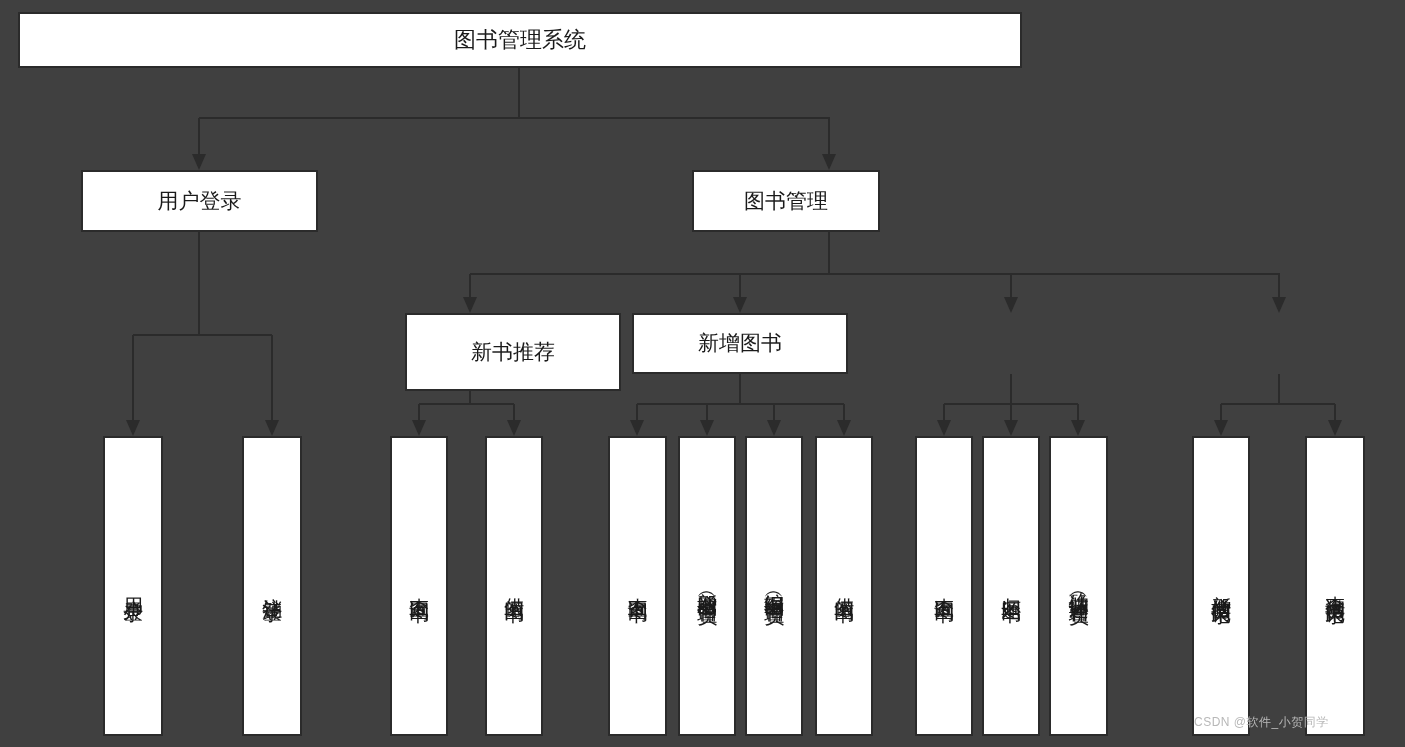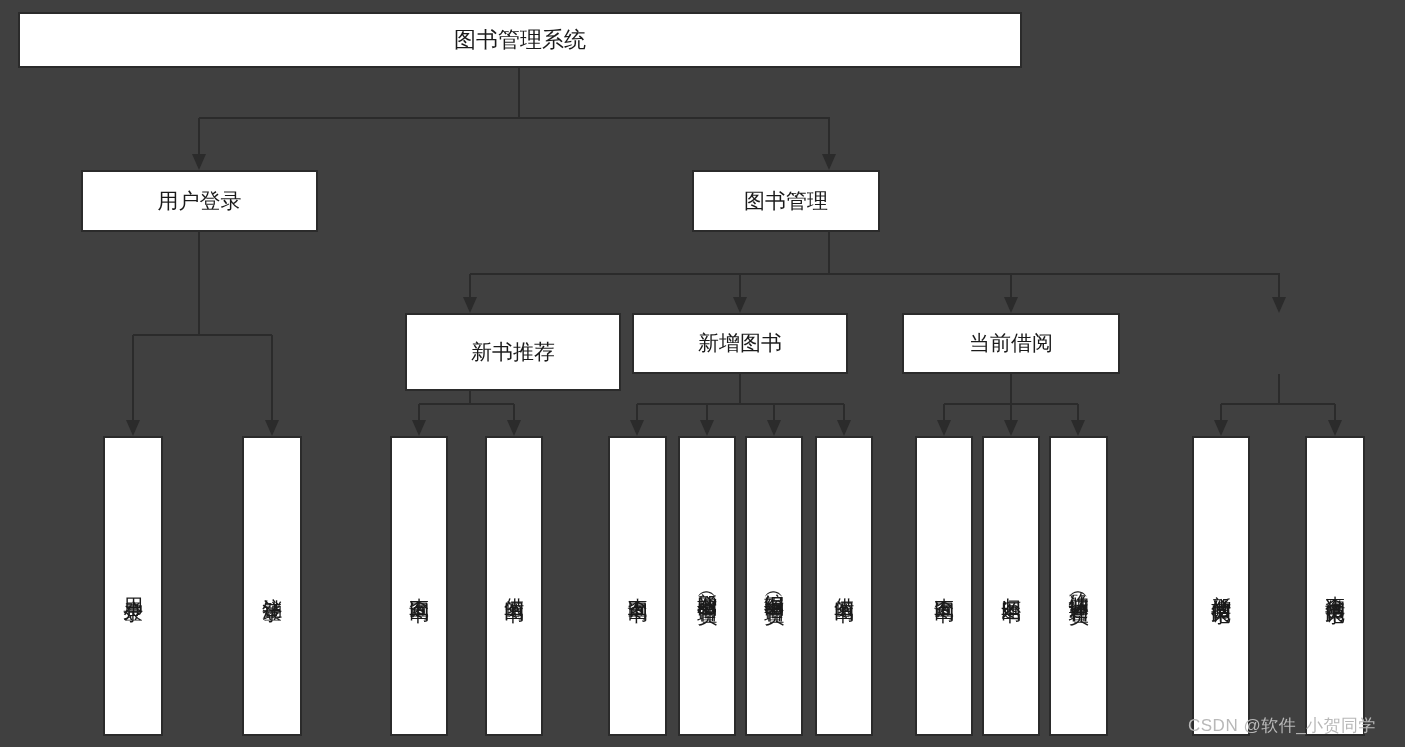--- a/index.html
+++ b/index.html
@@ -50,25 +50,26 @@
   .arrow {
     position: absolute;
     width: 0;
     height: 0;
     border-left: 7px solid transparent;
     border-right: 7px solid transparent;
     border-top: 16px solid #2b2b2b;
   }
   #watermark {
     position: absolute;
-    font-size: 17px;
+    font-size: 12px;
     color: #b8b8b8;
     white-space: nowrap;
     letter-spacing: 0.5px;
     pointer-events: none;
+    margin-left: 6px;
   }
 </style>
 </head>
 <body>
 
 <div id="canvas">
     <div class="edge v" style="left: 517.75px; top: 68px; height: 50px;"></div>
     <div class="edge h" style="left: 199px; top: 116.75px; width: 631px;"></div>
     <div class="edge v" style="left: 197.75px; top: 118px; height: 36px;"></div>
     <div class="arrow" style="left: 192px; top: 154px;"></div>
@@ -128,23 +129,20 @@
     </div>
     <div class="node level2" style="left: 692px; top: 170px; width: 188px; height: 62px;">
       <span class="node-label">图书管理</span>
     </div>
     <div class="node level3" style="left: 378px; top: 313px; width: 216px; height: 78px; margin-left: 27px;">
       <span class="node-label">新书推荐</span>
     </div>
     <div class="node level3" style="left: 632px; top: 313px; width: 216px; height: 61px;">
       <span class="node-label">新增图书</span>
     </div>
-    <div class="node level3" style="left: 902px; top: 313px; width: 218px; height: 61px;">
-      <span class="node-label">当前借阅</span>
-    </div>
     <div class="node leaf" style="left: 103px; top: 436px; width: 60px; height: 300px;">
       <span class="node-label">用户登录</span>
     </div>
     <div class="node leaf" style="left: 242px; top: 436px; width: 60px; height: 300px;">
       <span class="node-label">注销登录</span>
     </div>
     <div class="node leaf" style="left: 390px; top: 436px; width: 58px; height: 300px;">
       <span class="node-label">查询图书</span>
     </div>
     <div class="node leaf" style="left: 485px; top: 436px; width: 58px; height: 300px;">

